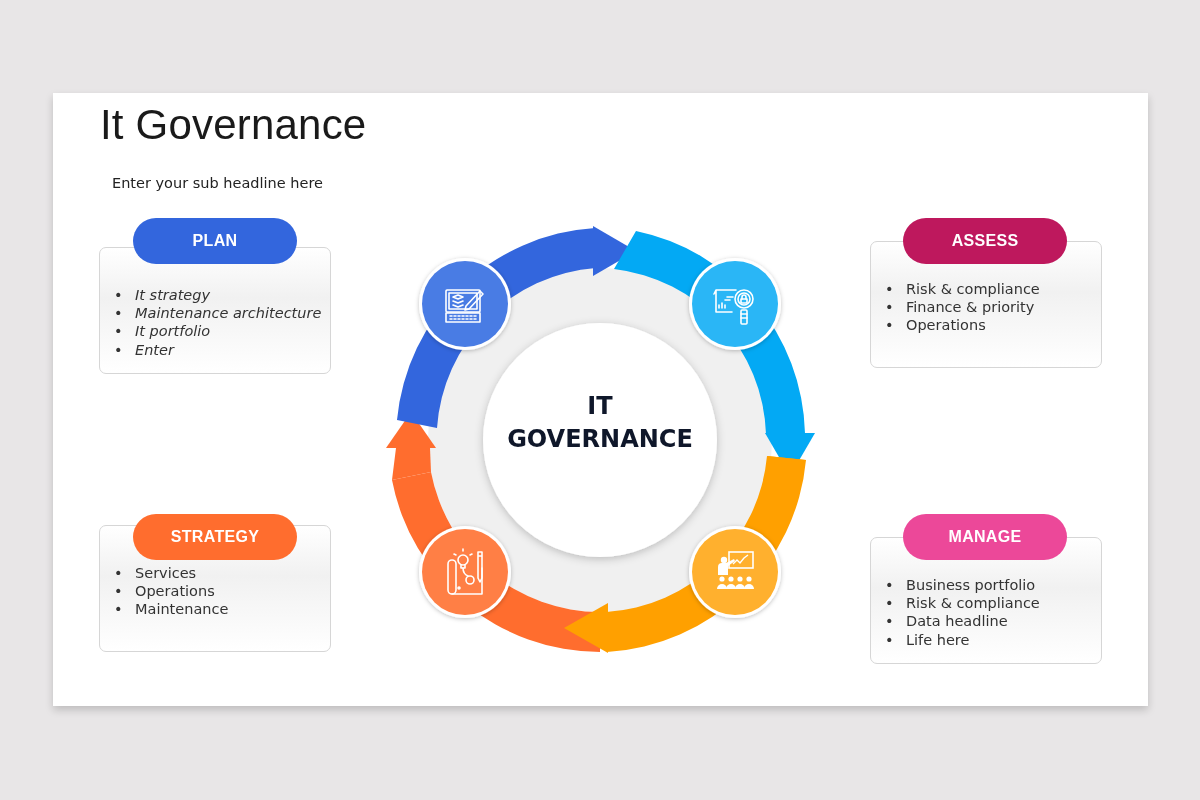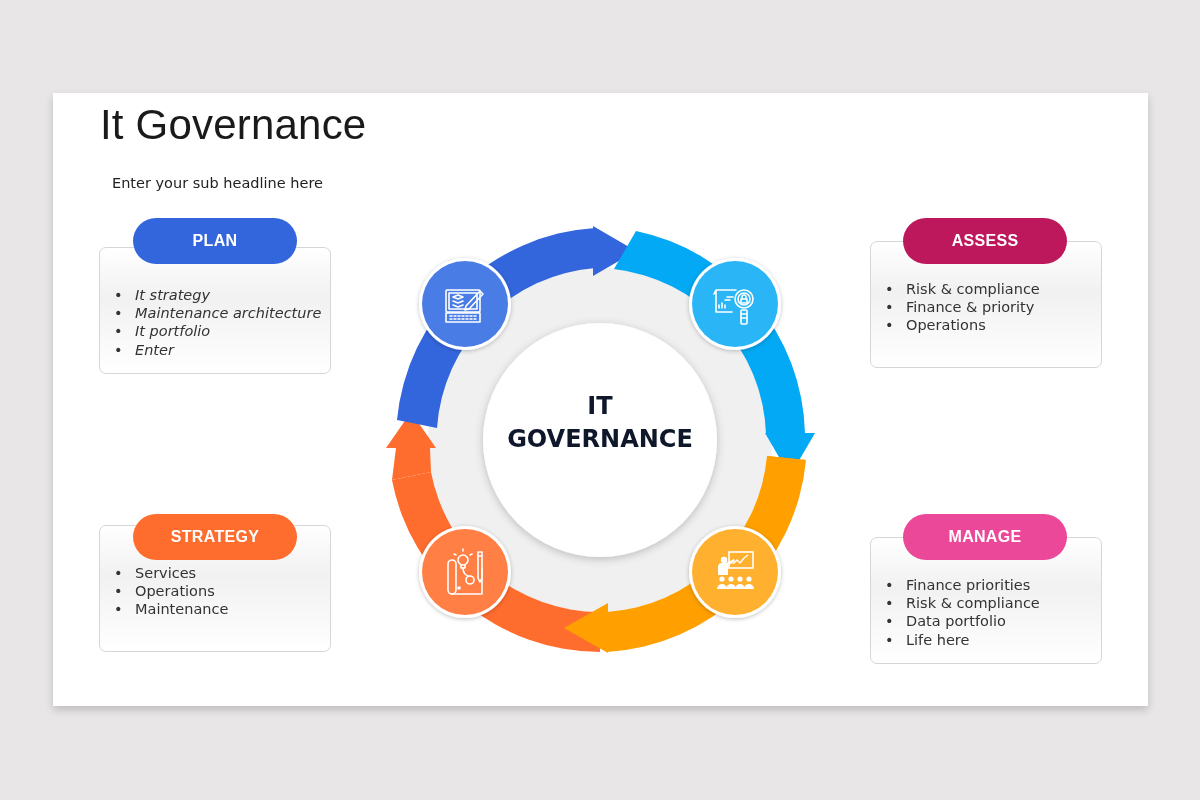--- a/index.html
+++ b/index.html
@@ -77,23 +77,23 @@
   <ul>
     <li>Services</li>
     <li>Operations</li>
     <li>Maintenance</li>
   </ul>
 </div>
 <div class="pill" style="left:133px; top:514px; background:#ff6d2e;">STRATEGY</div>
 
 <div class="card" style="left:870px; top:537px;">
   <ul>
-    <li>Finance priorities</li>
+    <li>Business portfolio</li>
     <li>Risk &amp; compliance</li>
-    <li>Data portfolio</li>
+    <li>Data headline</li>
     <li>Life here</li>
   </ul>
 </div>
 <div class="pill" style="left:903px; top:514px; background:#ec4899;">MANAGE</div>
 
 <svg class="diagram" viewBox="0 0 1200 800" xmlns="http://www.w3.org/2000/svg">
   <defs>
     <filter id="sh" x="-20%" y="-20%" width="140%" height="140%">
       <feDropShadow dx="0" dy="2" stdDeviation="4" flood-color="#000" flood-opacity="0.22"></feDropShadow>
     </filter>

